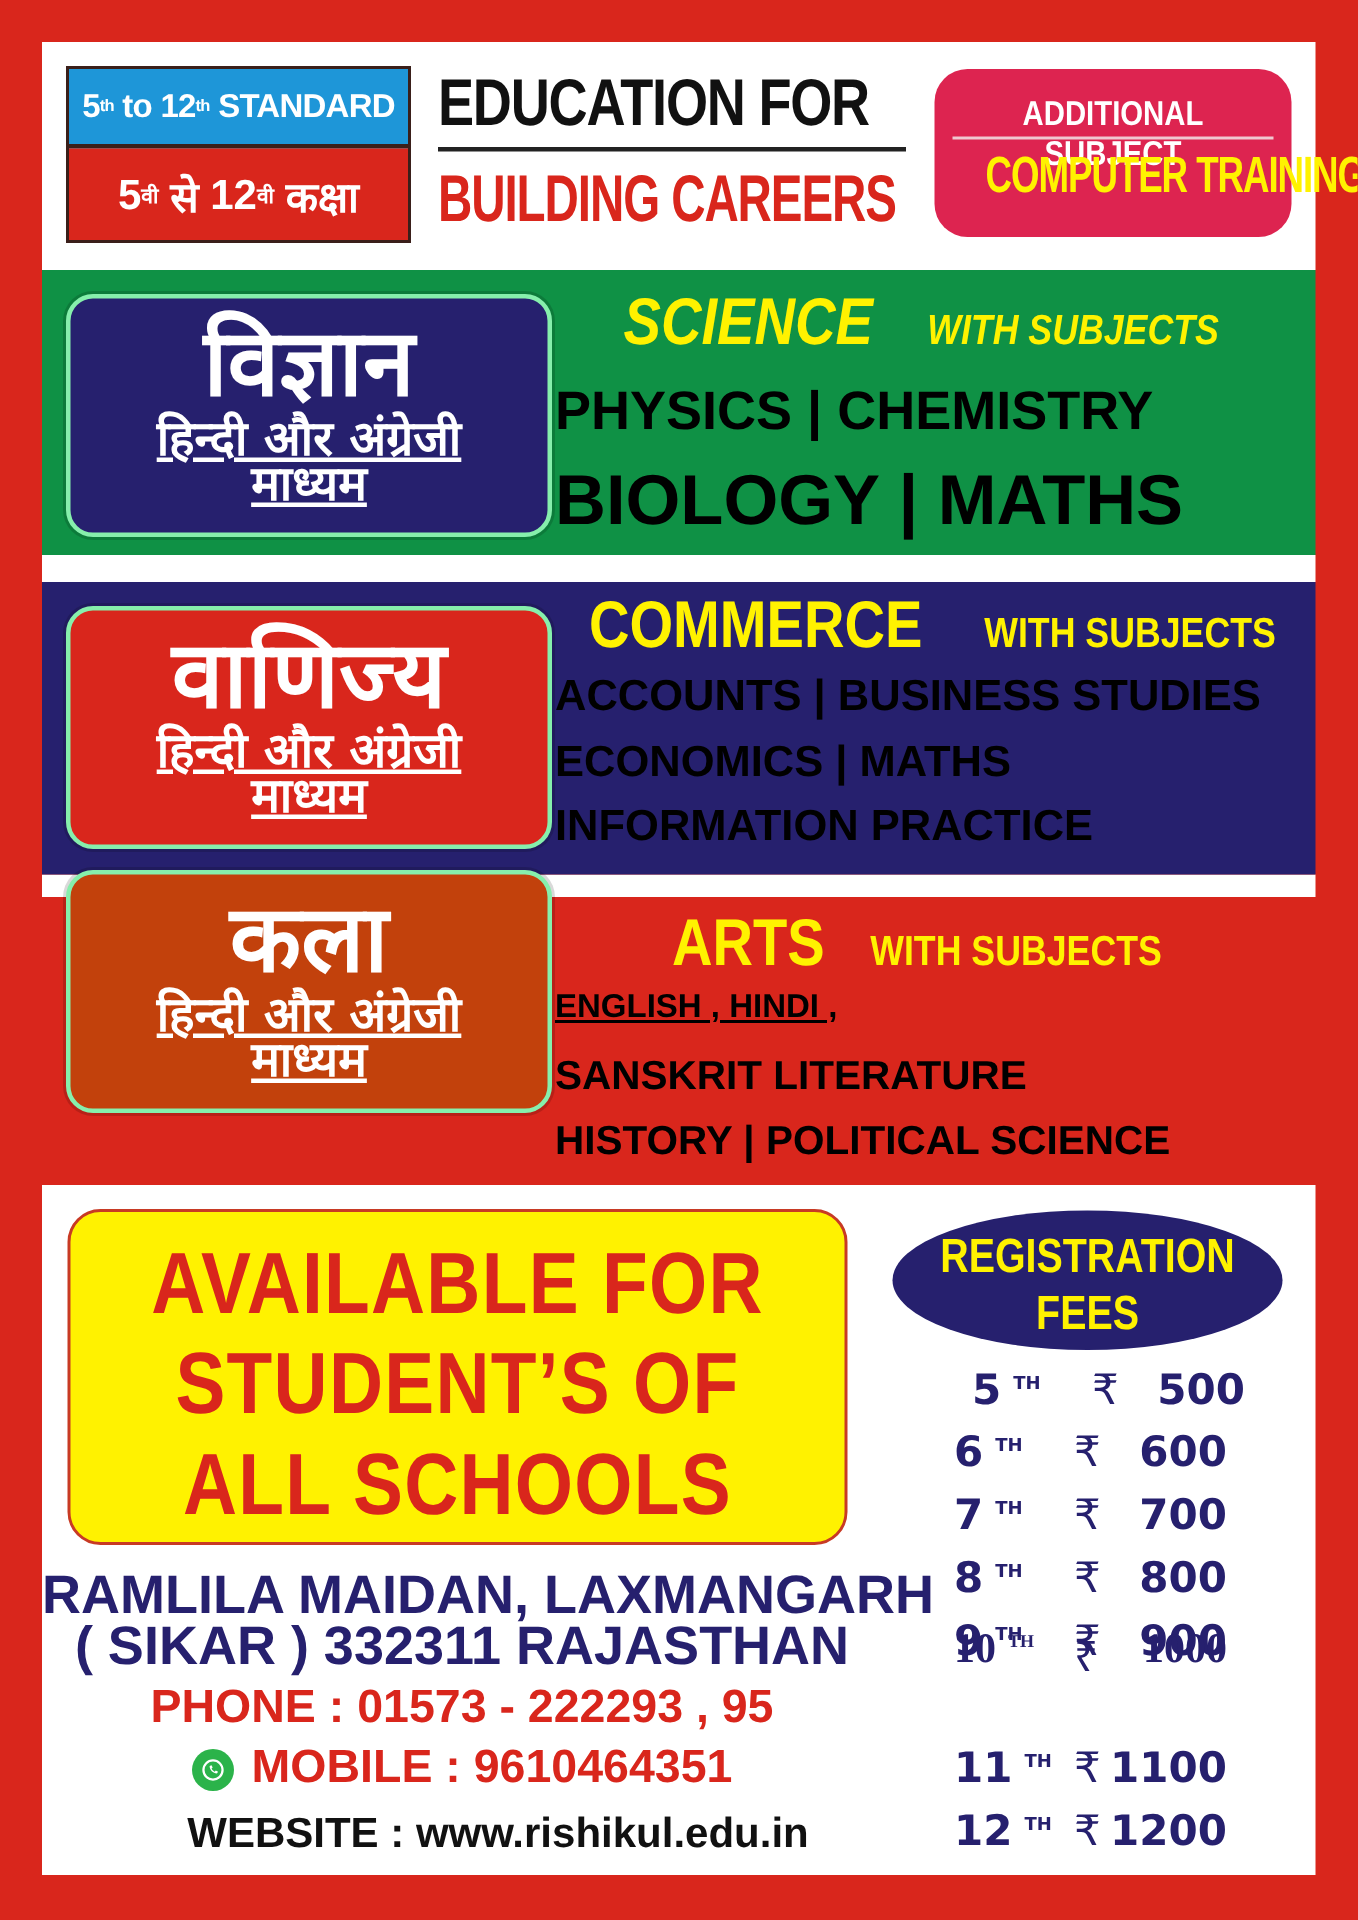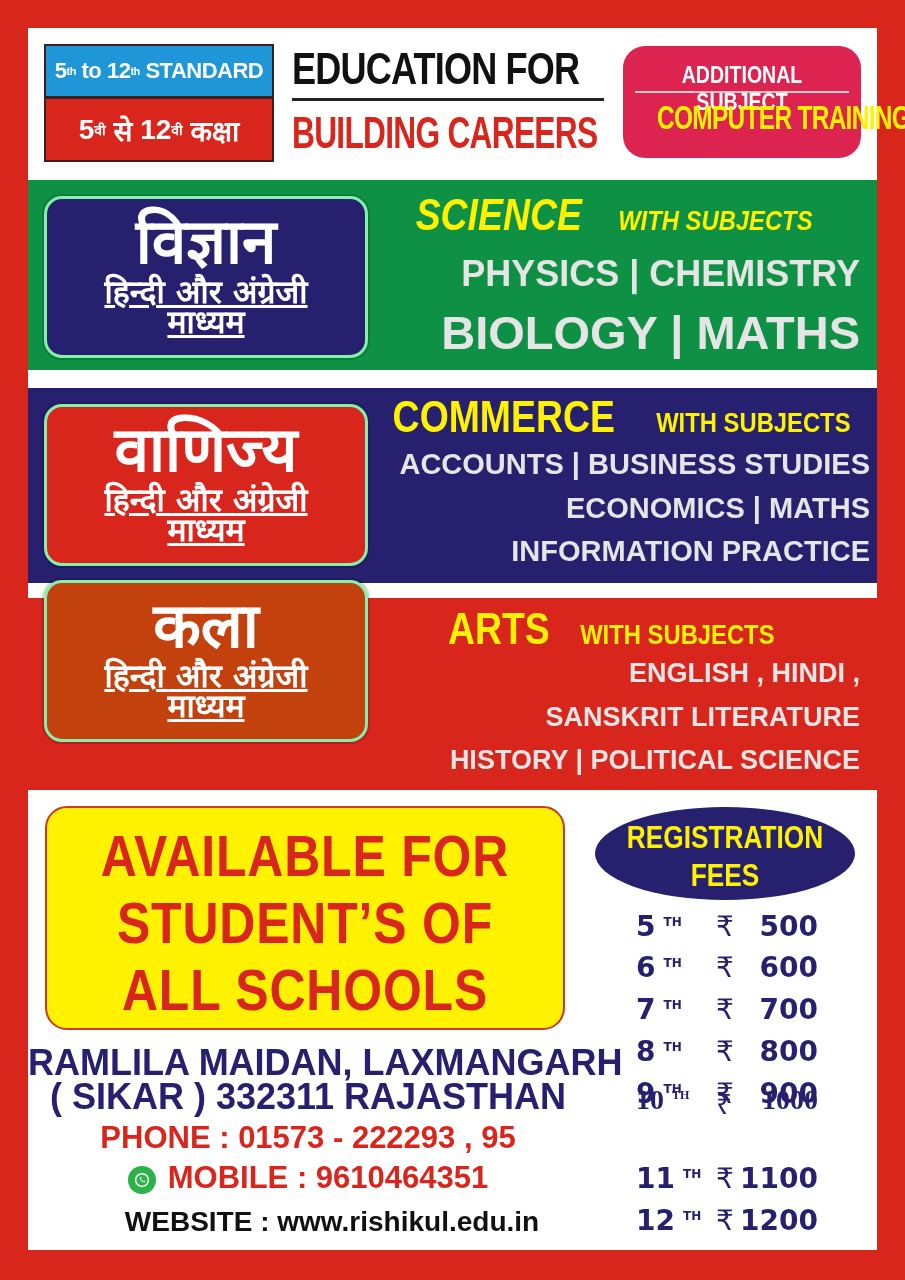--- a/index.html
+++ b/index.html
@@ -42,21 +42,21 @@
   .band-red { top: 598px; height: 192px; background: #d9261c; }
 
   .stream-box { left: 44px; width: 324px; border: 3px solid #86efac; border-radius: 18px; box-shadow: 0 0 0 2px rgba(0,0,0,0.15); }
   .stream-hi { width: 100%; text-align: center; color: #fff; font-weight: bold; font-family: "DejaVu Serif", serif; }
   .stream-big { font-size: 62px; line-height: 70px; }
   .stream-small { font-size: 32px; line-height: 30px; font-family: "DejaVu Sans", sans-serif; text-decoration: underline; }
 
   .heading { text-align: center; white-space: nowrap; }
   .heading .big { color: #fff200; font-weight: bold; font-size: 44px; display: inline-block; transform: scaleX(0.85); }
   .heading .small { color: #fff200; font-weight: bold; font-size: 28px; display: inline-block; transform: scaleX(0.85); }
-  .subj { text-align: right; color: #e5e5e5; font-weight: bold; white-space: nowrap; }
+  .subj { text-align: left; color: #000000; font-weight: bold; white-space: nowrap; }
 
   
   .avail-box { left: 45px; top: 806px; width: 520px; height: 224px; background: #fff200; border: 2px solid #c83a24; border-radius: 22px; }
   .avail-line { left: 45px; width: 520px; text-align: center; color: #d9261c; font-weight: bold; font-size: 58px; line-height: 60px; transform: scaleX(0.86); white-space: nowrap; letter-spacing: 1px; }
 
   .addr { left: 28px; width: 560px; text-align: center; color: #26206e; font-weight: bold; font-size: 36px; white-space: nowrap; }
   .phone { left: 28px; width: 560px; text-align: center; color: #d9261c; font-weight: bold; font-size: 31px; white-space: nowrap; }
   .web { left: 28px; width: 560px; text-align: center; color: #111; font-weight: bold; font-size: 28px; white-space: nowrap; }
   .wa-icon { width: 28px; height: 28px; border-radius: 50%; background: #2bb34a; display: inline-flex; align-items: center; justify-content: center; vertical-align: middle; margin-right: 12px; }
 
@@ -124,21 +124,21 @@
 <div class="abs band band-red"></div>
 <div class="abs stream-box" style="top:580px;height:162px;background:#c2410c;">
   <div class="stream-hi stream-big" style="margin-top:8px;">कला</div>
   <div class="stream-hi stream-small">हिन्दी और अंग्रेजी</div>
   <div class="stream-hi stream-small">माध्यम</div>
 </div>
 <div class="abs heading" style="left:370px;top:604px;width:490px;">
   <span class="big">ARTS</span>
   <span class="small">WITH SUBJECTS</span>
 </div>
-<div class="abs subj" style="left:370px;top:658px;width:490px;font-size:27px;">ENGLISH , HINDI ,</div>
+<div class="abs subj" style="left:370px;top:658px;width:490px;font-size:22px;text-decoration:underline;">ENGLISH , HINDI ,</div>
 <div class="abs subj" style="left:370px;top:702px;width:490px;font-size:27px;">SANSKRIT  LITERATURE</div>
 <div class="abs subj" style="left:370px;top:745px;width:490px;font-size:27px;">HISTORY  |  POLITICAL SCIENCE</div>
 
 <div class="abs avail-box"></div>
 <div class="abs avail-line" style="top:826px;">AVAILABLE FOR</div>
 <div class="abs avail-line" style="top:893px;">STUDENT’S OF</div>
 <div class="abs avail-line" style="top:960px;">ALL SCHOOLS</div>
 
 <div class="abs addr" style="top:1042px;">RAMLILA MAIDAN, LAXMANGARH</div>
 <div class="abs addr" style="top:1076px;">( SIKAR ) 332311 RAJASTHAN</div>
@@ -150,21 +150,21 @@
         <path d="M9 8.5c0 3.5 3 6.5 6.5 6.5l1-1.5-2-1-1 1c-1.2-.5-2.3-1.6-2.8-2.8l1-1-1-2z" fill="#fff"></path>
       </svg>
   </span><span>MOBILE : 9610464351</span>
 </div>
 <div class="abs web" style="top:1206px;padding-left:48px;">WEBSITE : www.rishikul.edu.in</div>
 
 <div class="abs reg-oval"></div>
 <div class="abs reg-text" style="top:820px;">REGISTRATION</div>
 <div class="abs reg-text" style="top:858px;">FEES</div>
 
-<div class="abs fee-row" style="top:910px;">
+<div class="abs fee-row" style="top:910px;margin-left:12px;">
   <span class="fee-grade"><span>5</span><sup>TH</sup></span>
   <span class="fee-rupee">₹</span>
   <span class="fee-amt">500</span>
 </div>
 <div class="abs fee-row" style="top:951px;">
   <span class="fee-grade"><span>6</span><sup>TH</sup></span>
   <span class="fee-rupee">₹</span>
   <span class="fee-amt">600</span>
 </div>
 <div class="abs fee-row" style="top:993px;">

